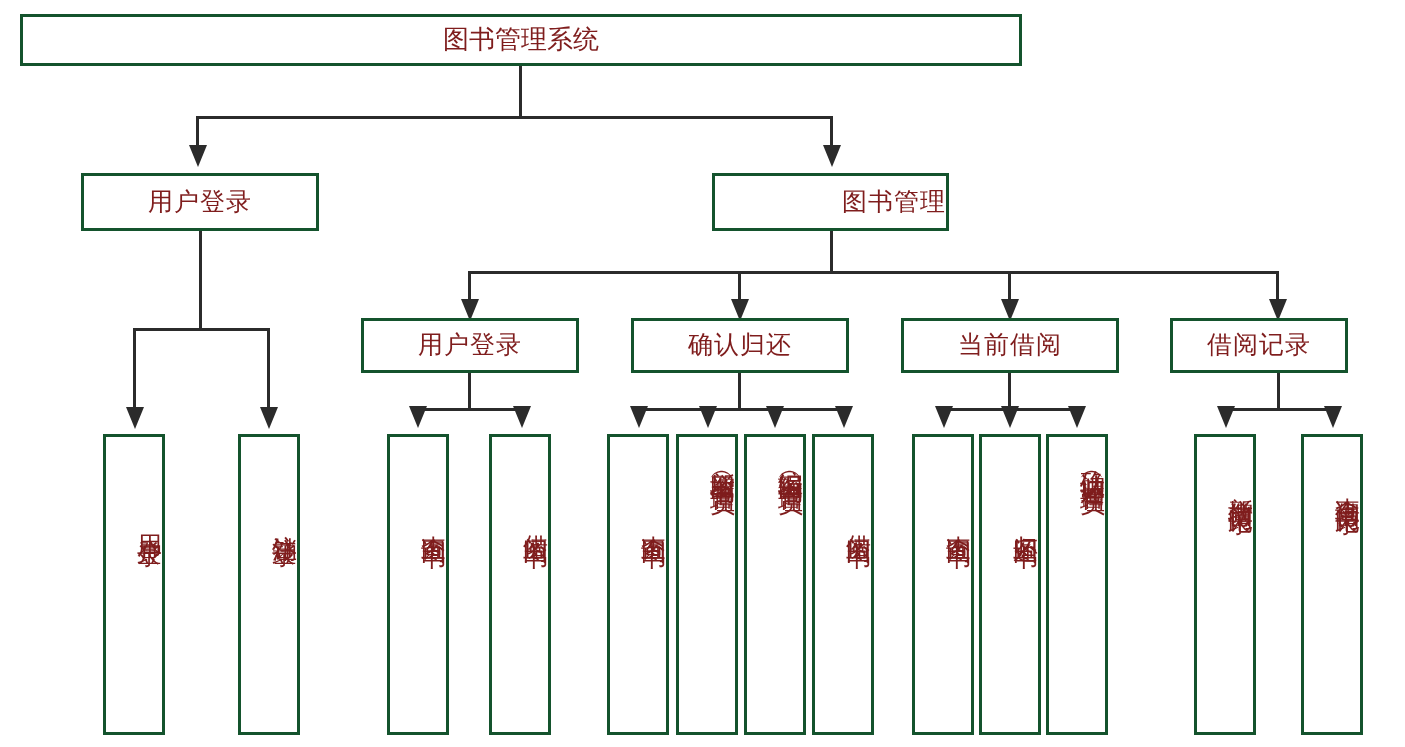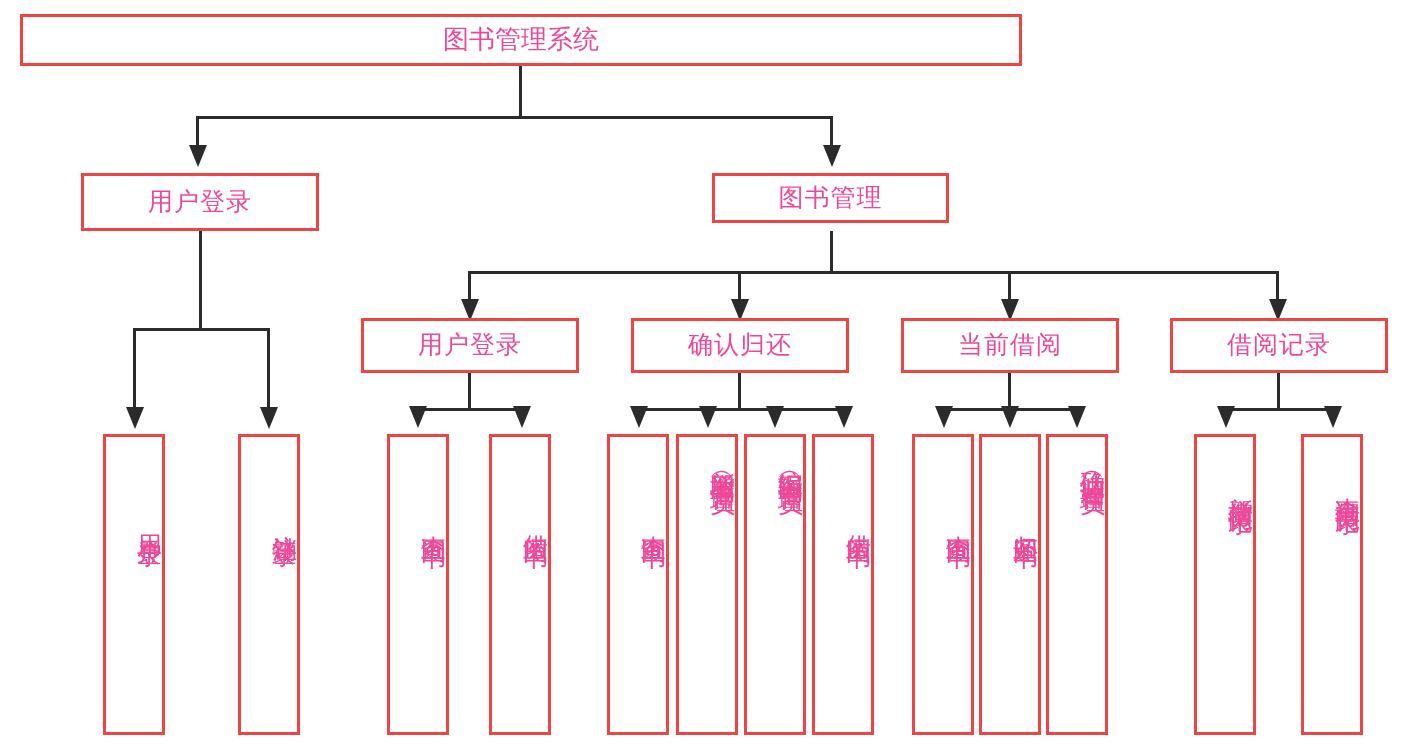--- a/index.html
+++ b/index.html
@@ -16,25 +16,25 @@
     width: 1405px;
     height: 747px;
     background: #ffffff;
     overflow: hidden;
   }
   
   .node {
     position: absolute;
     box-sizing: border-box;
     background: #ffffff;
-    border: 3px solid #ef4444;
+    border: 3px solid #14532d;
     display: flex;
     align-items: center;
     justify-content: center;
-    color: #ec4899;
+    color: #7f1d1d;
     line-height: 1.05;
   }
   .node.horiz {
     font-size: 25px;
     letter-spacing: 1px;
   }
   .node.root {
     font-size: 26px;
   }
   .node.leaf {
@@ -97,21 +97,21 @@
   <div class="ln v" style="left:196px; top:116px; width:3px; height:33px;"></div>
   <div class="arrow" style="left:189px; top:145px;"></div>
 
   <div class="ln v" style="left:830px; top:116px; width:3px; height:33px;"></div>
   <div class="arrow" style="left:823px; top:145px;"></div>
 
   <div class="node horiz" style="left:81px; top:173px; width:238px; height:58px;">
     <span>用户登录</span>
   </div>
 
-  <div class="node horiz" style="left:712px; top:173px; width:237px; height:50px;">
+  <div class="node horiz" style="left:712px; top:173px; width:237px; height:58px;justify-content:flex-end;">
     <span>图书管理</span>
   </div>
 
   <div class="ln v" style="left:199px; top:231px; width:3px; height:97px;"></div>
   <div class="ln h" style="left:133px; top:328px; width:137px; height:3px;"></div>
   <div class="ln v" style="left:133px; top:328px; width:3px; height:83px;"></div>
   <div class="arrow" style="left:126px; top:407px;"></div>
   <div class="ln v" style="left:267px; top:328px; width:3px; height:83px;"></div>
   <div class="arrow" style="left:260px; top:407px;"></div>
 
@@ -128,21 +128,21 @@
 
   <div class="node horiz" style="left:361px; top:318px; width:218px; height:55px;">
     <span>用户登录</span>
   </div>
   <div class="node horiz" style="left:631px; top:318px; width:218px; height:55px;">
     <span>确认归还</span>
   </div>
   <div class="node horiz" style="left:901px; top:318px; width:218px; height:55px;">
     <span>当前借阅</span>
   </div>
-  <div class="node horiz" style="left:1170px; top:318px; width:218px; height:55px;">
+  <div class="node horiz" style="left:1170px; top:318px; width:178px; height:55px;">
     <span>借阅记录</span>
   </div>
 
   <div class="ln v" style="left:468px; top:373px; width:3px; height:35px;"></div>
   <div class="ln h" style="left:416px; top:408px; width:107px; height:3px;"></div>
   <div class="ln v" style="left:416px; top:408px; width:3px; height:12px;"></div>
   <div class="arrow" style="left:409px; top:406px;"></div>
   <div class="ln v" style="left:520px; top:408px; width:3px; height:12px;"></div>
   <div class="arrow" style="left:513px; top:406px;"></div>
 

